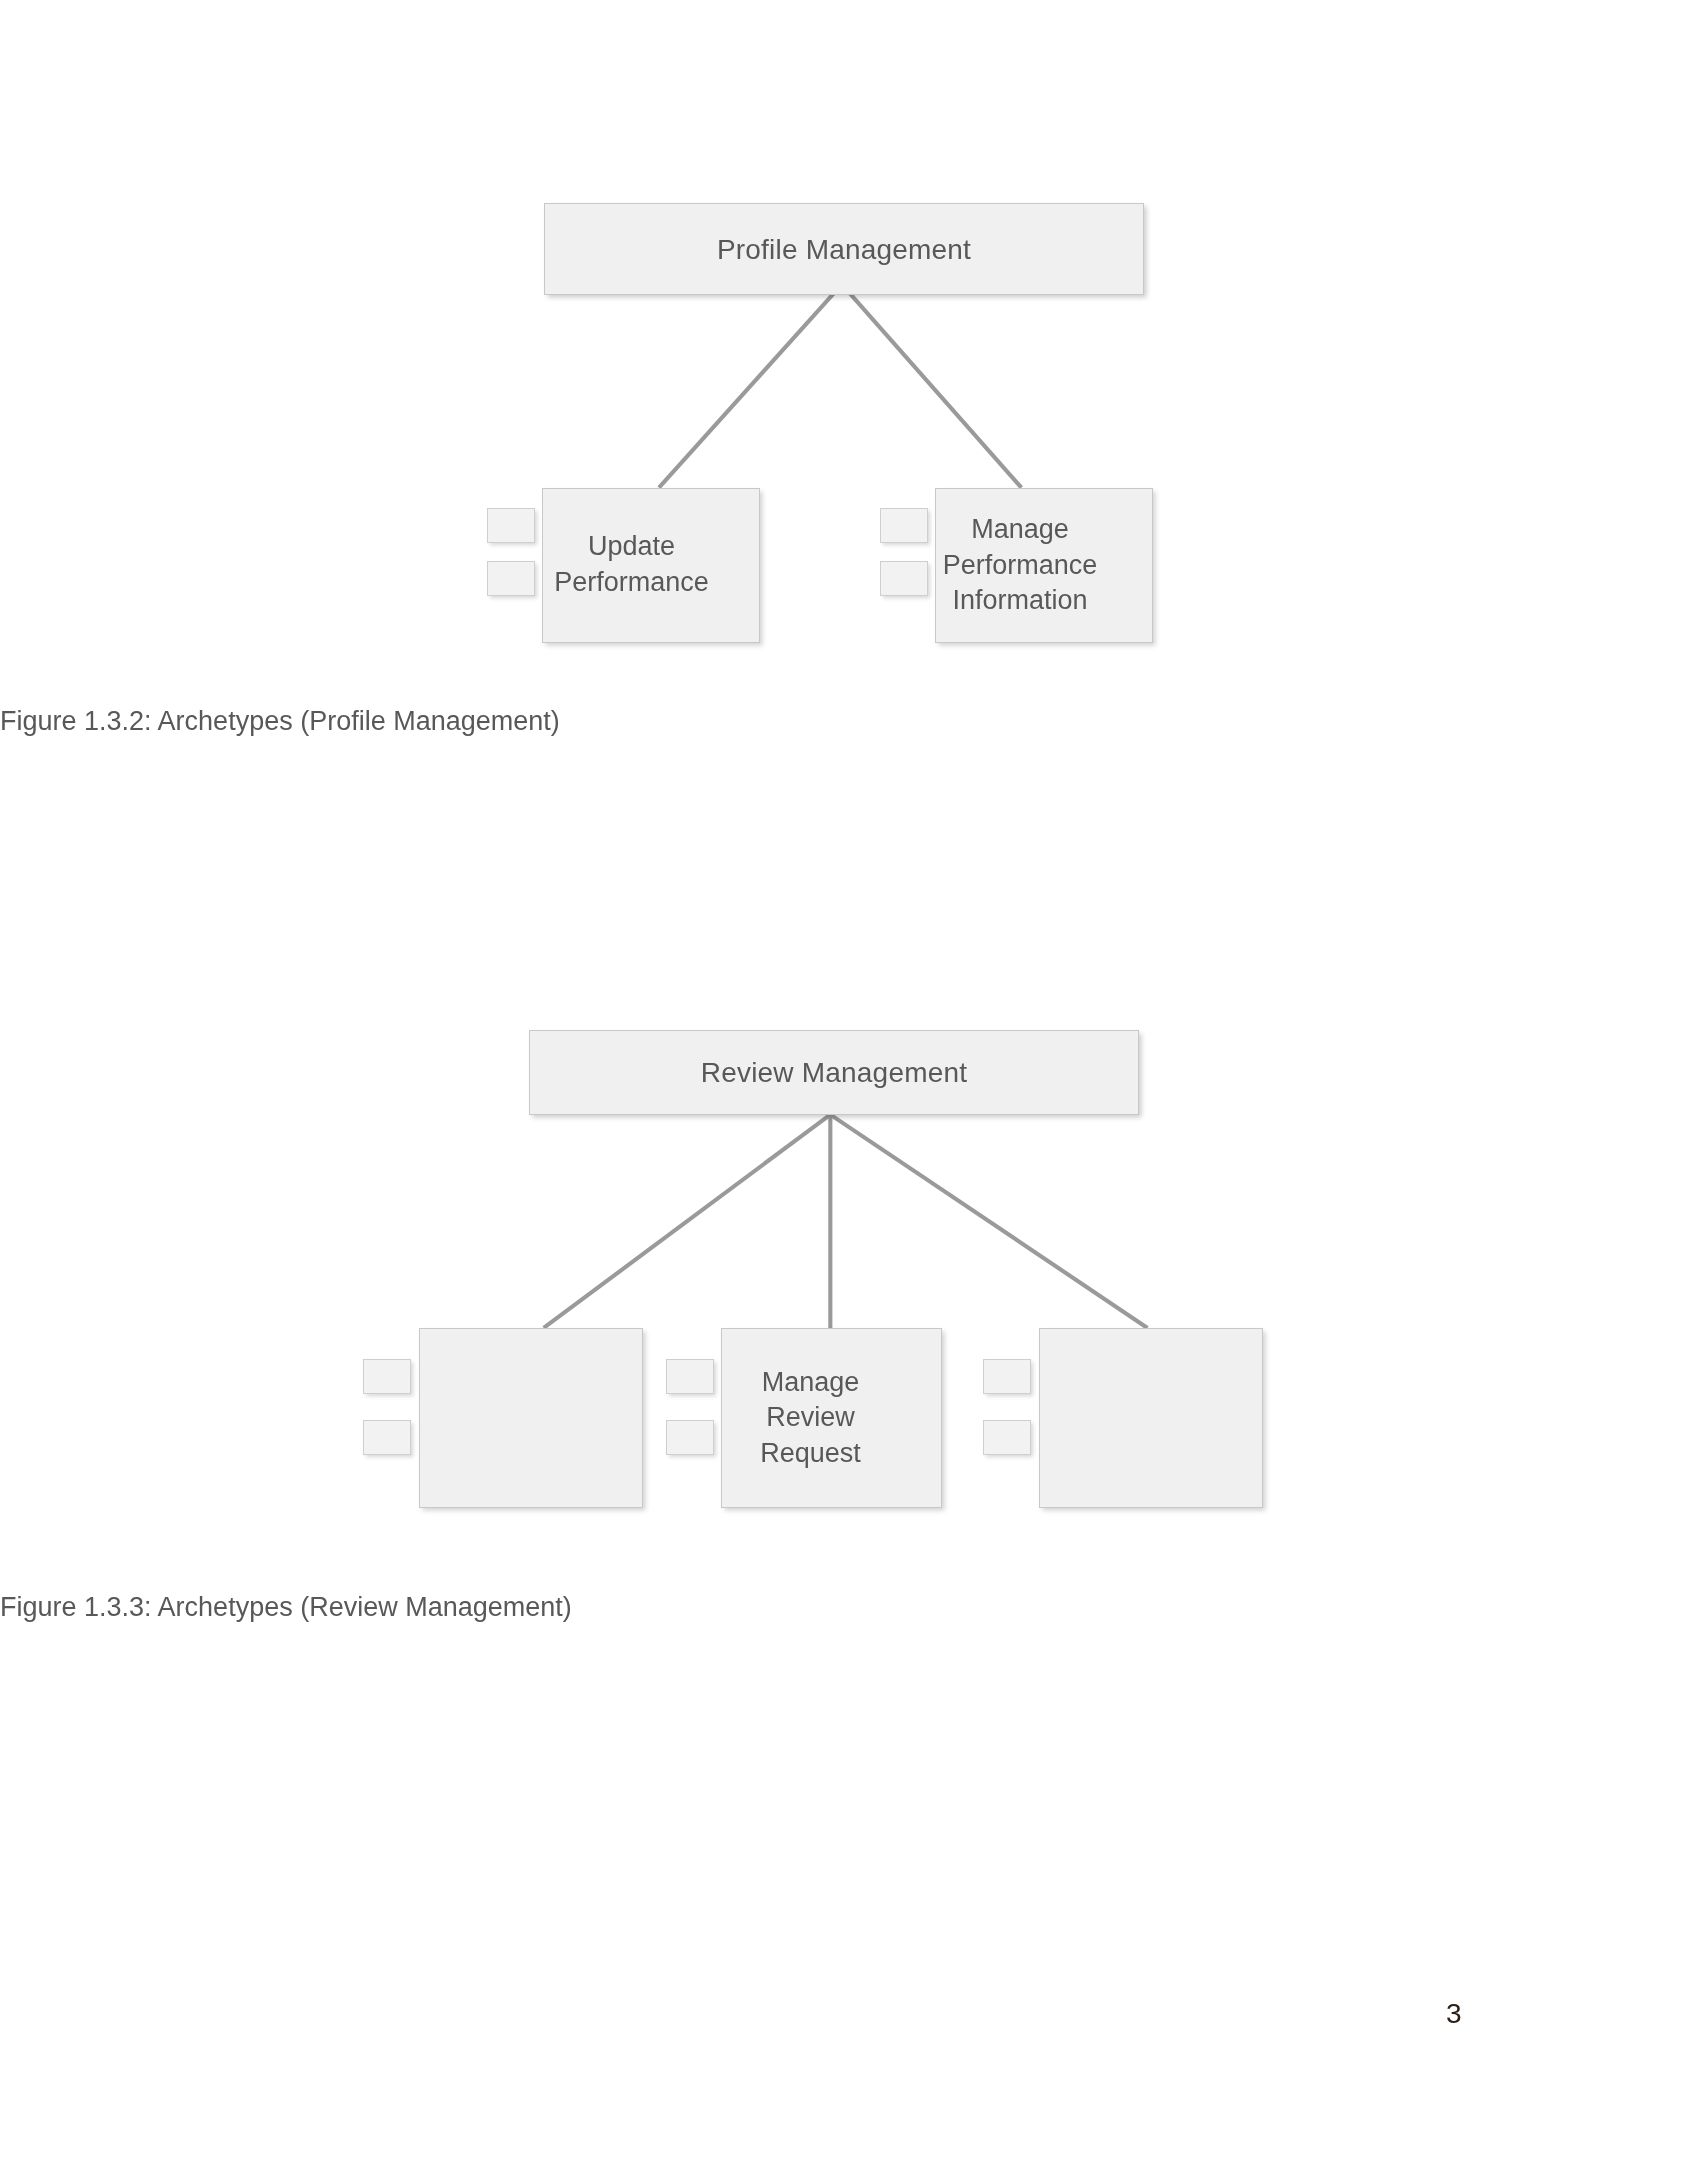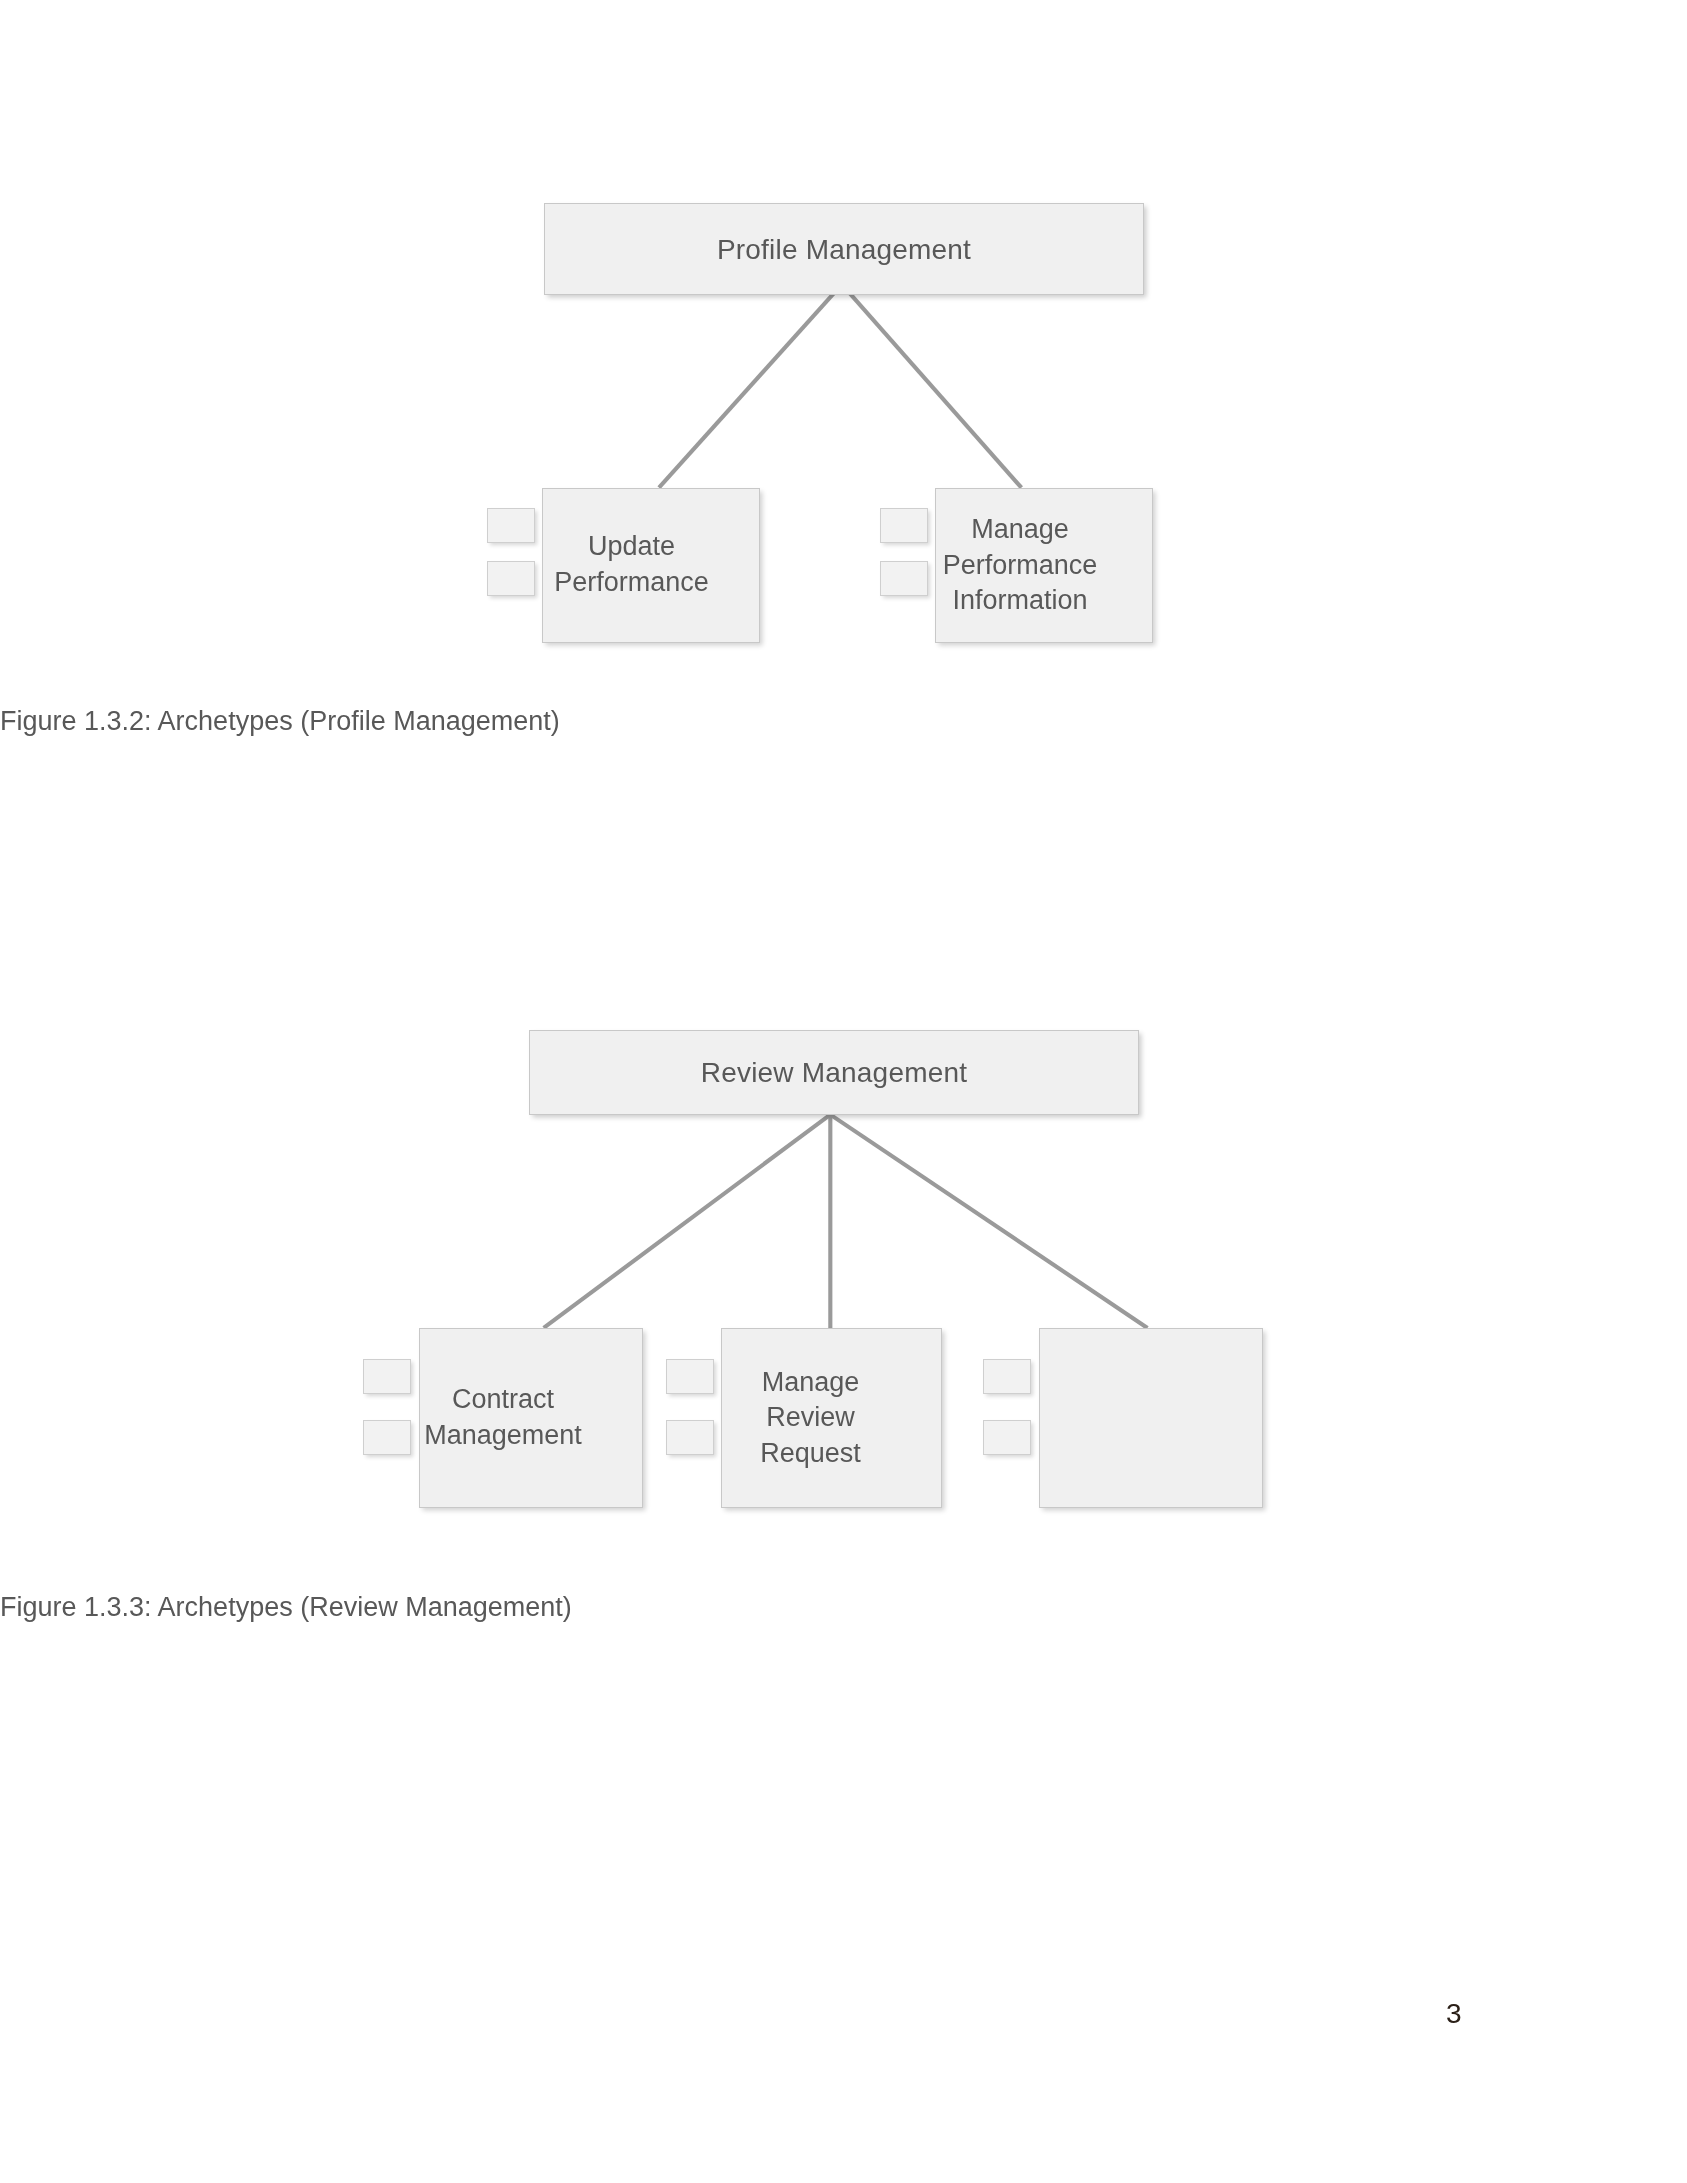--- a/index.html
+++ b/index.html
@@ -151,22 +151,20 @@
     </svg>
 
     <div class="parent-box" style="left:529px; top:1030px; width:610px; height:85px;">
       <div class="box-label">Review Management</div>
     </div>
 
     <div class="component" style="left:363px; top:1328px; width:280px; height:180px;">
       <div class="component-body" style="left:56px; top:0; width:224px; height:180px;"></div>
       <div class="port" style="left:0px; top:31px;"></div>
       <div class="port" style="left:0px; top:92px;"></div>
-      <div class="component-label" style="left:-13px; top:49px; width:306px; height:82px;">Contract
-Management</div>
     </div>
 
     <div class="component" style="left:666px; top:1328px; width:276px; height:180px;">
       <div class="component-body" style="left:55px; top:0; width:221px; height:180px;"></div>
       <div class="port" style="left:0px; top:31px;"></div>
       <div class="port" style="left:0px; top:92px;"></div>
       <div class="component-label" style="left:25px; top:18px; width:239px; height:144px;">Manage
 Review
 Request</div>
     </div>

